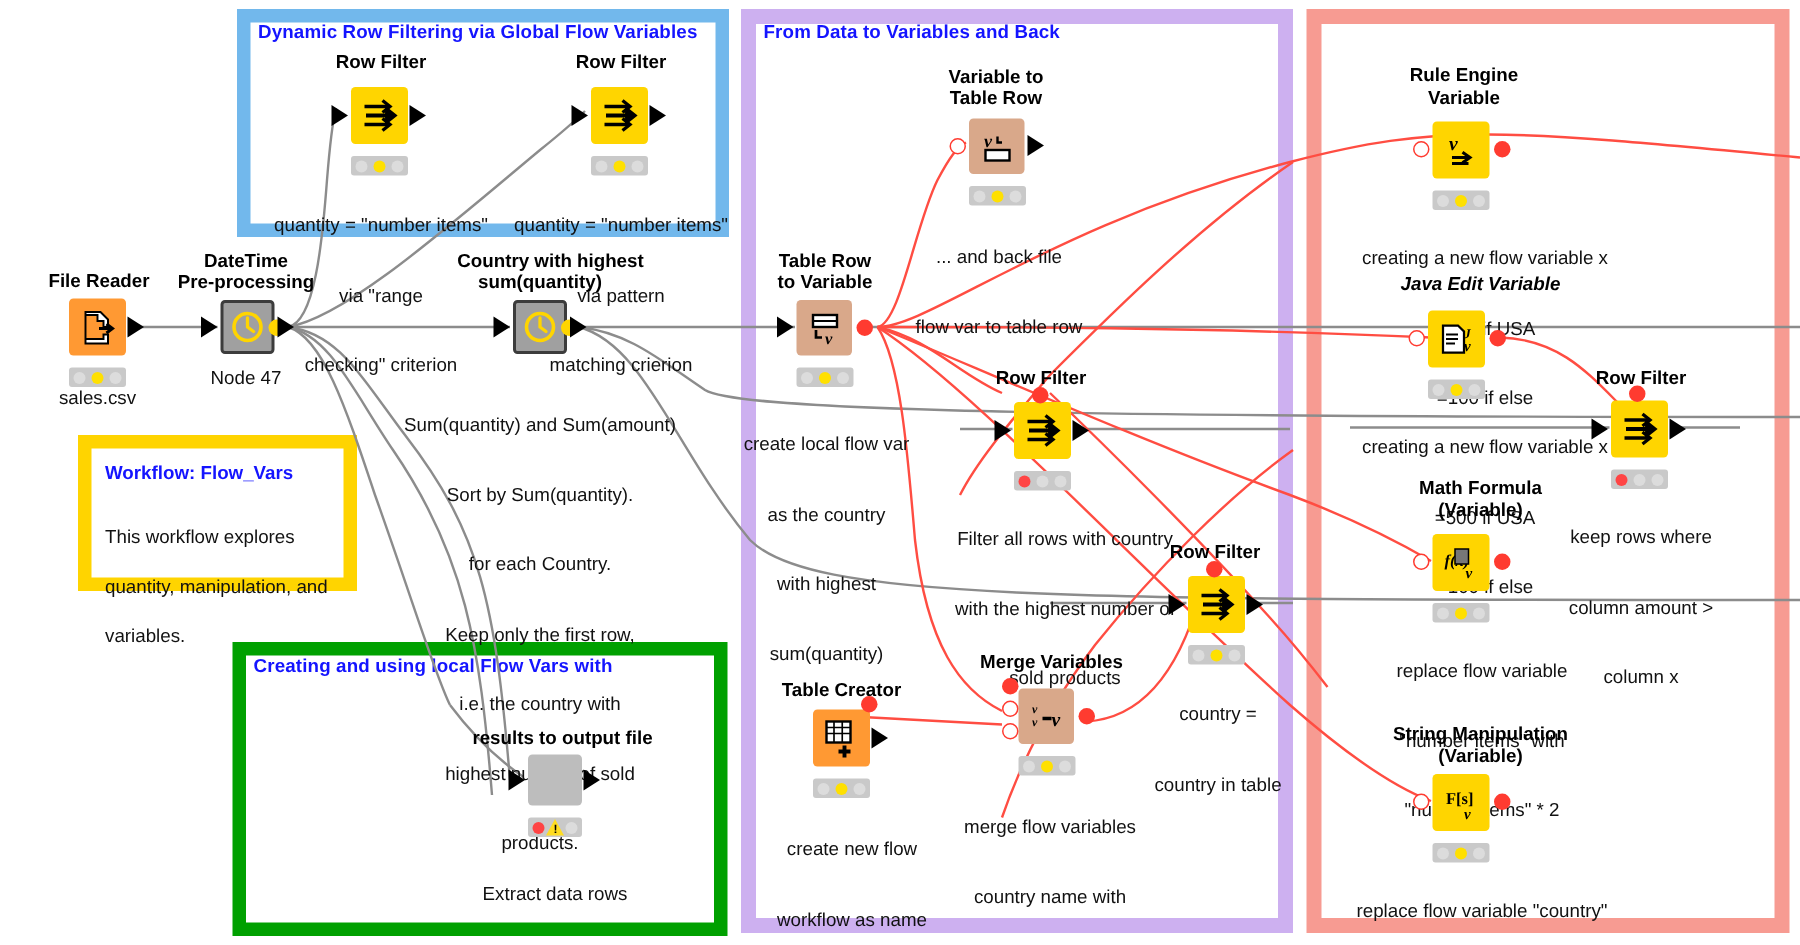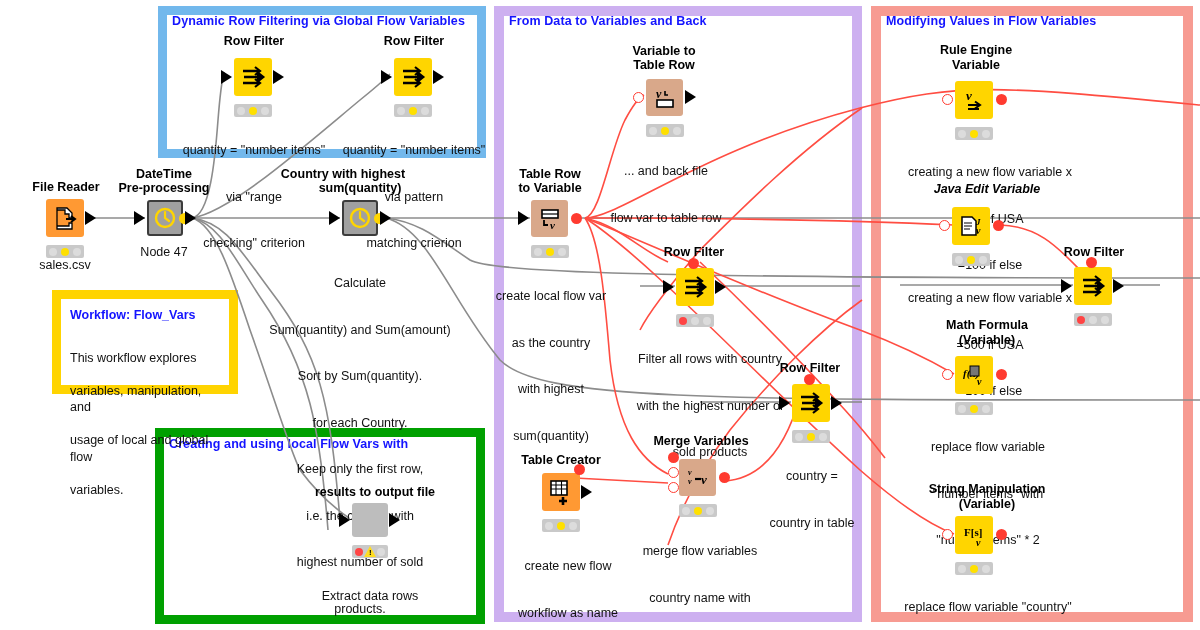--- a/index.html
+++ b/index.html
@@ -49,32 +49,30 @@
 
 <div id="canvas">
 
   <div class="grp" style="left:158px;top:6px;width:328px;height:152px;border:9px solid #72b8ec;"></div>
   <div class="grp-title" style="left:172px;top:14px;width:310px;">Dynamic Row Filtering via Global Flow Variables</div>
 
   <div class="grp" style="left:494px;top:6px;width:368px;height:616px;border:10px solid #cdb0f0;"></div>
   <div class="grp-title" style="left:509px;top:14px;width:350px;">From Data to Variables and Back</div>
 
   <div class="grp" style="left:871px;top:6px;width:322px;height:616px;border:10px solid #f79b92;"></div>
-  <div class="grp-title" style="left:886px;top:14px;width:300px;">Modifying Values in Flow Variables</div>
 
   <div class="grp" style="left:155px;top:428px;width:330px;height:196px;border:9px solid #00a000;"></div>
   <div class="grp-title" style="left:169px;top:437px;width:310px;">Creating and using local Flow Vars with</div>
 
   <div class="note" style="left:52px;top:290px;width:186px;height:104px;background:#ffd400;"></div>
   <div class="note-inner" style="left:61px;top:299px;width:168px;height:86px;">
     <div class="note-title">Workflow: Flow_Vars</div>
     <div class="note-body" style="margin-top:10px;">
       <div>This workflow explores</div>
-      <div>variables, manipulation, and</div>
-      <div>usage of local and global flow</div>
+      <div>quantity, manipulation, and</div>
       <div>variables.</div>
     </div>
   </div>
 
   <svg width="1200" height="630" style="position:absolute;left:0;top:0;pointer-events:none;">
     <g fill="none" stroke="#8c8c8c" stroke-width="1.6">
 
       <path d="M88,218 L145,218"></path>
 
       <path d="M192,218 L340,218"></path>
@@ -147,34 +145,33 @@
     <svg class="icn" viewBox="0 0 38 38">
       <circle cx="18" cy="18" r="9" fill="none" stroke="#ffd500" stroke-width="2.4"></circle>
       <path d="M18 12 v6 l4 3" stroke="#ffd500" stroke-width="2.2" fill="none" stroke-linecap="round"></path>
     </svg>
     <div class="port-in" style="left:-13px;top:11px;"></div>
     <div class="vport" style="left:32px;top:13px;background:#ffd500;"></div>
     <div class="port-out" style="left:38px;top:11px;"></div>
   </div>
   <div class="ndesc" style="left:104px;top:245px;width:120px;">Node 47</div>
 
-  <div class="nlabel" style="left:248px;top:167px;width:190px;">Country with highest</div>
+  <div class="nlabel" style="left:272px;top:167px;width:190px;">Country with highest</div>
   <div class="nlabel" style="left:265px;top:181px;width:190px;">sum(quantity)</div>
   <div class="node" style="left:342px;top:200px;">
     <div class="nbox gray" style="width:36px;height:36px;"></div>
     <svg class="icn" viewBox="0 0 38 38">
       <circle cx="18" cy="18" r="9" fill="none" stroke="#ffd500" stroke-width="2.4"></circle>
       <path d="M18 12 v6 l4 3" stroke="#ffd500" stroke-width="2.2" fill="none" stroke-linecap="round"></path>
     </svg>
     <div class="port-in" style="left:-13px;top:11px;"></div>
     <div class="vport" style="left:32px;top:13px;background:#ffd500;"></div>
     <div class="port-out" style="left:38px;top:11px;"></div>
   </div>
   <div class="ndesc" style="left:252px;top:245px;width:216px;">
-    <div>Calculate</div>
     <div>Sum(quantity) and Sum(amount)</div>
     <div>Sort by Sum(quantity).</div>
     <div>for each Country.</div>
     <div>Keep only the first row,</div>
     <div>i.e. the country with</div>
     <div>highest number of sold</div>
     <div>products.</div>
   </div>
 
   <div class="nlabel" style="left:192px;top:34px;width:124px;">Row Filter</div>
@@ -439,20 +436,25 @@
     </svg>
     <div class="port-in" style="left:-13px;top:12px;"></div>
     <div class="port-out" style="left:39px;top:12px;"></div>
     <div class="vport" style="left:12px;top:-10px;"></div>
     <div class="tl" style="left:0px;top:46px;">
       <i class="on-r"></i>
       <i></i>
       <i></i>
     </div>
   </div>
+  <div class="ndesc" style="left:1020px;top:320px;width:148px;">
+    <div>keep rows where</div>
+    <div>column amount &gt;</div>
+    <div>column x</div>
+  </div>
 
   <div class="nlabel" style="left:897px;top:318px;width:180px;">Math Formula</div>
   <div class="nlabel" style="left:897px;top:333px;width:180px;">(Variable)</div>
   <div class="node" style="left:955px;top:356px;">
     <div class="nbox yellow"></div>
     <svg class="icn" viewBox="0 0 38 38">
       <text x="8" y="21" font-size="11" font-family="Liberation Serif, serif" font-style="italic" font-weight="bold">f(x)</text>
       <rect x="15" y="10" width="9" height="10" fill="#777" stroke="#000" stroke-width="1"></rect>
       <text x="22" y="29" font-size="10" font-family="Liberation Serif, serif" font-style="italic" font-weight="bold">v</text>
     </svg>

